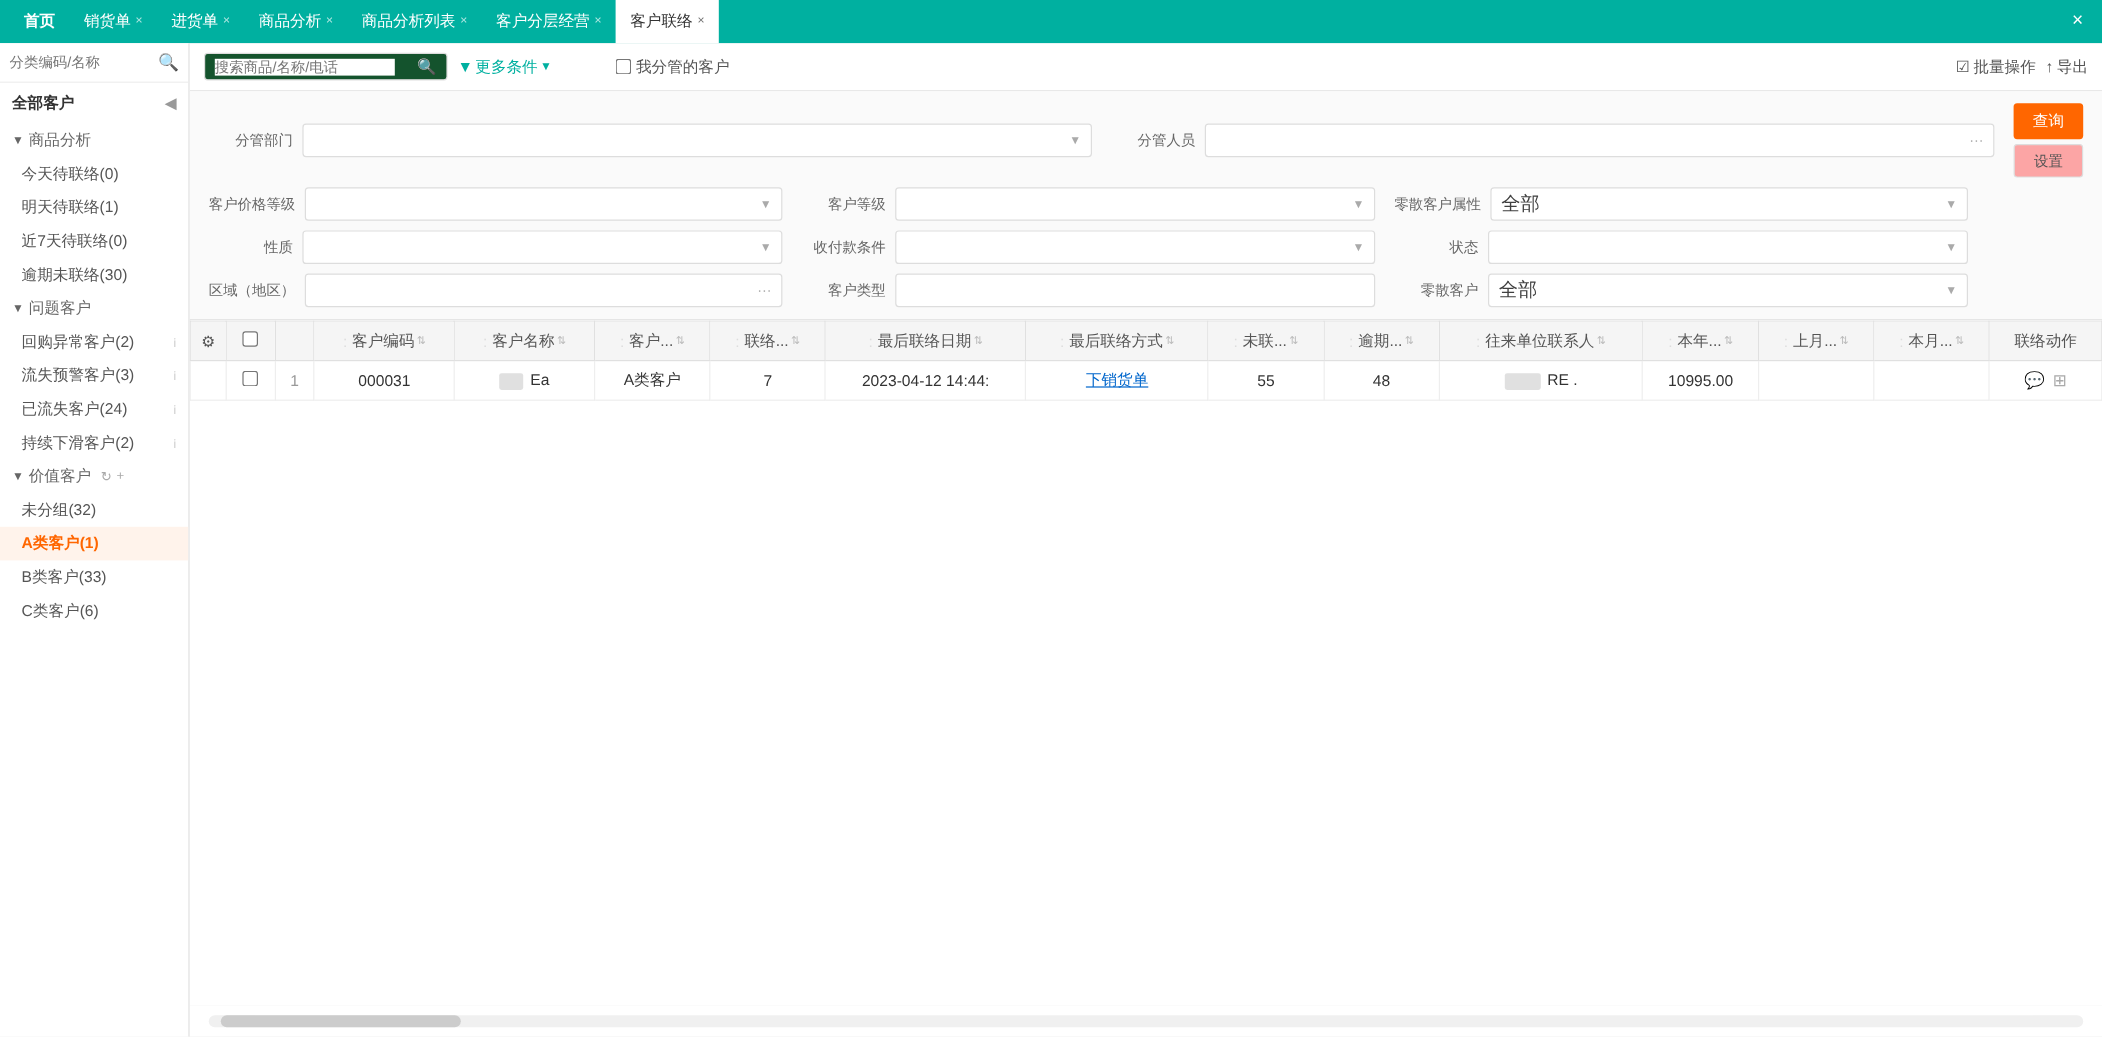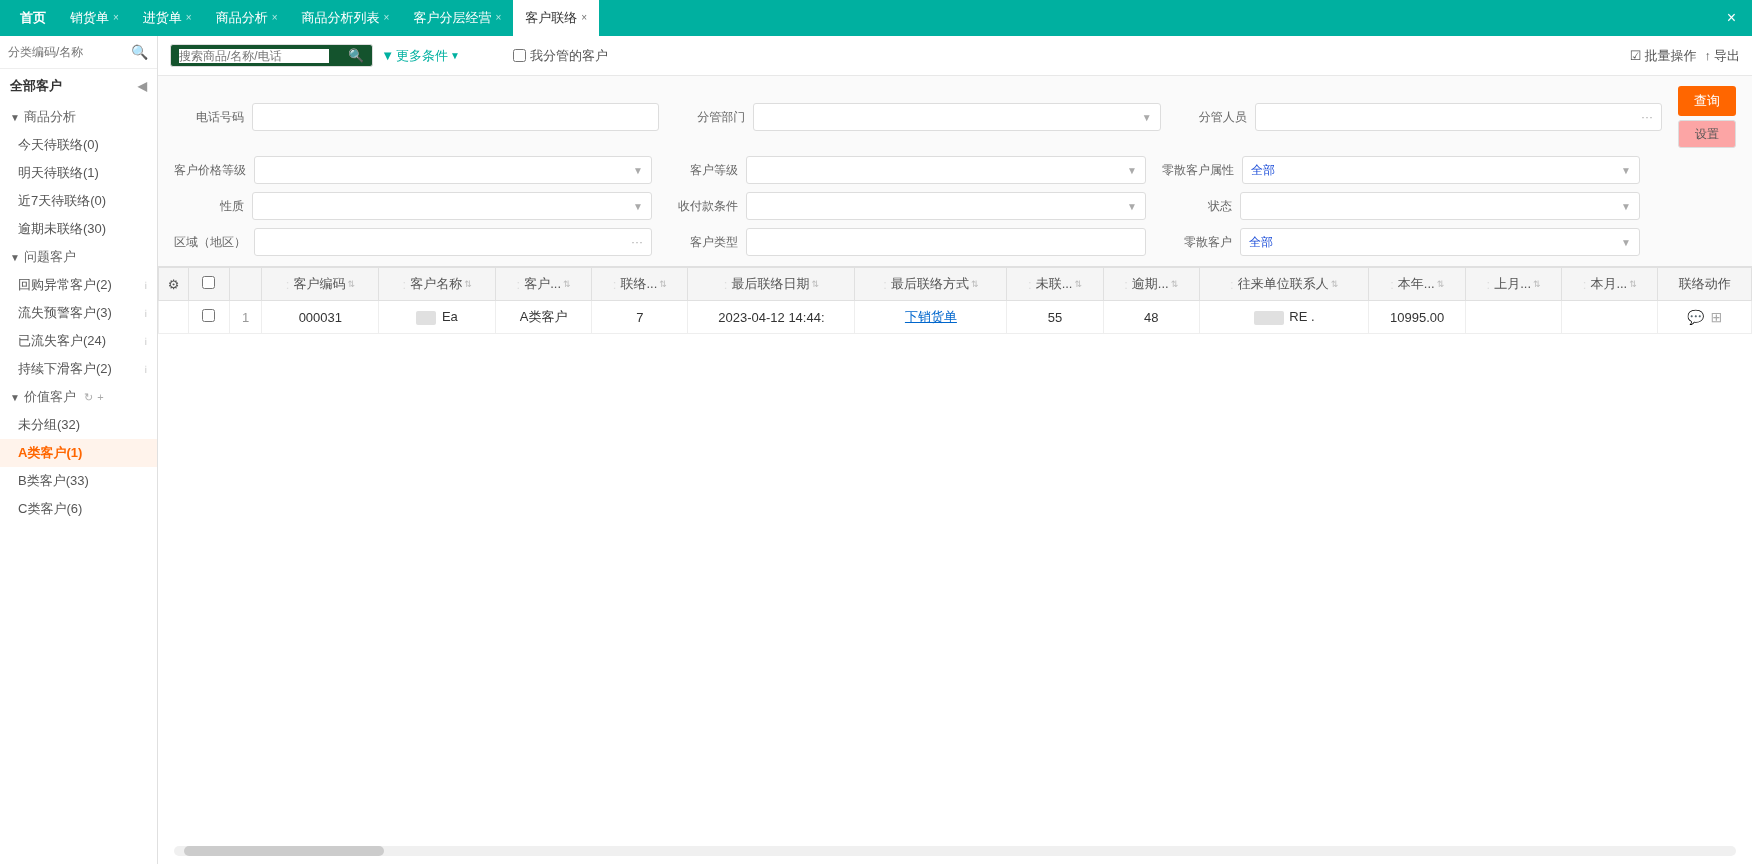--- a/index.html
+++ b/index.html
@@ -222,21 +222,21 @@
       height: 28px;
       outline: none;
       background: #fff;
       display: flex;
       align-items: center;
       justify-content: space-between;
       cursor: pointer;
       position: relative;
     }
     .filter-select .select-arrow { color: #aaa; font-size: 10px; }
-    .filter-select .select-text { color: #1d4ed8; font-size: 12px; }
+    .filter-select .select-text { color: #404040; font-size: 16px; }
     .filter-select .select-ellipsis { color: #aaa; font-size: 12px; cursor: pointer; }
 
     .query-btn {
       background: #ff6600;
       color: #fff;
       border: none;
       border-radius: 3px;
       padding: 5px 16px;
       font-size: 13px;
       cursor: pointer;
@@ -491,24 +491,20 @@
         <div class="export-btn">
           <span>↑</span>
           <span>导出</span>
         </div>
       </div>
     </div>
 
     <div class="advanced-filter">
 
       <div class="filter-row">
-        <div class="filter-field">
-          <label>电话号码</label>
-          <input class="filter-input" type="text" style="">
-        </div>
         <div class="filter-field">
           <label>分管部门</label>
           <div class="filter-select">
             <span class="select-text"></span>
             <span class="select-arrow">▼</span>
           </div>
         </div>
         <div class="filter-field">
           <label>分管人员</label>
           <div class="filter-select">

